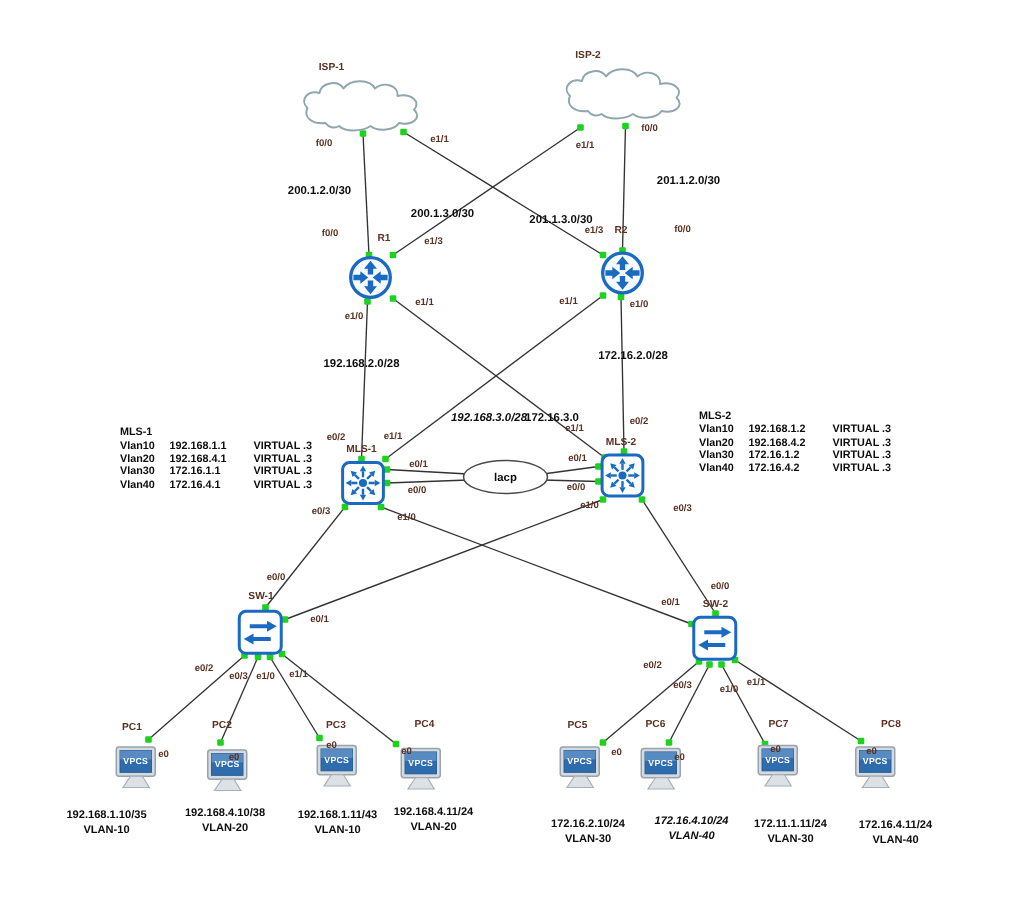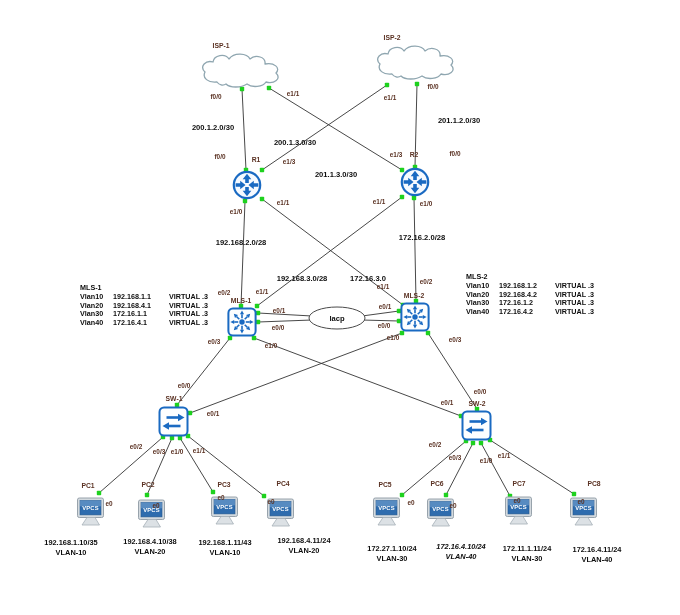--- a/index.html
+++ b/index.html
@@ -314,44 +314,44 @@
       <div class="lbl lbl-port" style="left: 109px; top: 503px;">e0</div>
       <div class="lbl lbl-port" style="left: 156px; top: 505px;">e0</div>
       <div class="lbl lbl-port" style="left: 221px; top: 497px;">e0</div>
       <div class="lbl lbl-port" style="left: 271px; top: 501px;">e0</div>
       <div class="lbl lbl-port" style="left: 411px; top: 502px;">e0</div>
       <div class="lbl lbl-port" style="left: 453px; top: 505px;">e0</div>
       <div class="lbl lbl-port" style="left: 517px; top: 500px;">e0</div>
       <div class="lbl lbl-port" style="left: 581px; top: 501px;">e0</div>
       <div class="lbl lbl-subnet" style="left: 213px; top: 127px;">200.1.2.0/30</div>
       <div class="lbl lbl-subnet" style="left: 295px; top: 142px;">200.1.3.0/30</div>
-      <div class="lbl lbl-subnet" style="left: 336px; top: 146px; margin-top: 28px;">201.1.3.0/30</div>
+      <div class="lbl lbl-subnet" style="left: 374px; top: 146px;">201.1.3.0/30</div>
       <div class="lbl lbl-subnet" style="left: 459px; top: 120px;">201.1.2.0/30</div>
       <div class="lbl lbl-subnet" style="left: 241px; top: 242px;">192.168.2.0/28</div>
       <div class="lbl lbl-subnet" style="left: 422px; top: 237px;">172.16.2.0/28</div>
-      <div class="lbl lbl-subnet" style="left: 302px; top: 278px;">192.168.3.0/28</div>
+      <div class="lbl lbl-subnet" style="left: 326px; top: 278px; font-style: italic;">192.168.3.0/28</div>
       <div class="lbl lbl-subnet" style="left: 368px; top: 278px;">172.16.3.0</div>
       <div class="caption" style="left: 71px; top: 538px;">
         <div>192.168.1.10/35</div>
         <div>VLAN-10</div>
       </div>
       <div class="caption" style="left: 150px; top: 537px;">
         <div>192.168.4.10/38</div>
         <div>VLAN-20</div>
       </div>
       <div class="caption" style="left: 225px; top: 538px;">
         <div>192.168.1.11/43</div>
         <div>VLAN-10</div>
       </div>
-      <div class="caption" style="left: 304px; top: 536px;">
+      <div class="caption" style="left: 289px; top: 536px;">
         <div>192.168.4.11/24</div>
         <div>VLAN-20</div>
       </div>
       <div class="caption" style="left: 392px; top: 544px;">
-        <div>172.27.1.10/24</div>
+        <div>172.16.2.10/24</div>
         <div>VLAN-30</div>
       </div>
       <div class="caption" style="left: 461px; top: 542px; font-style: italic;">
         <div>172.16.4.10/24</div>
         <div>VLAN-40</div>
       </div>
       <div class="caption" style="left: 527px; top: 544px;">
         <div>172.11.1.11/24</div>
         <div>VLAN-30</div>
       </div>

